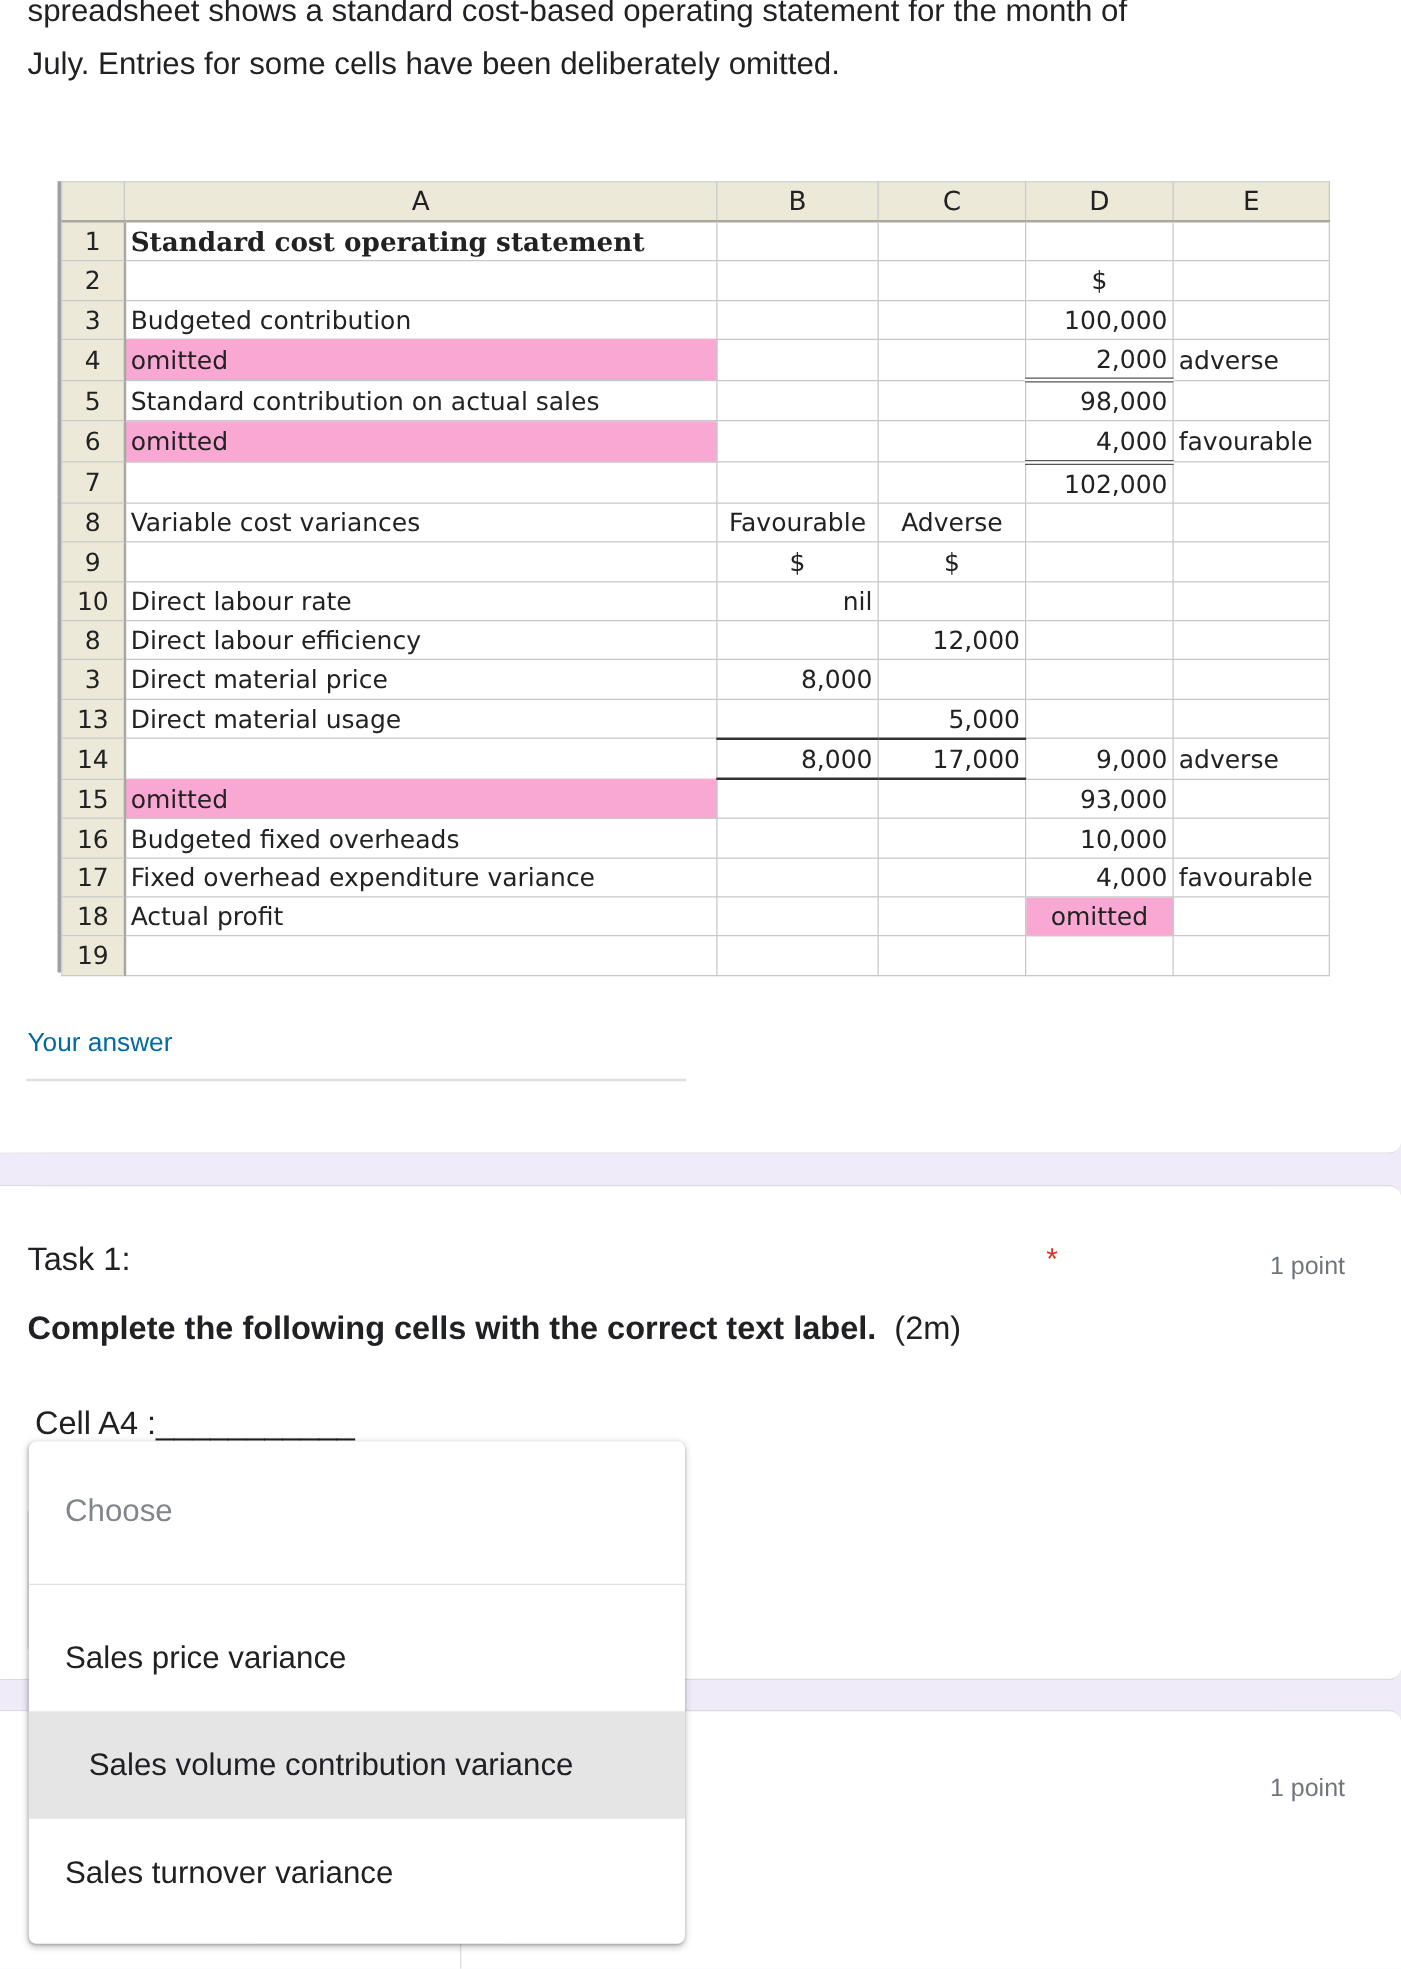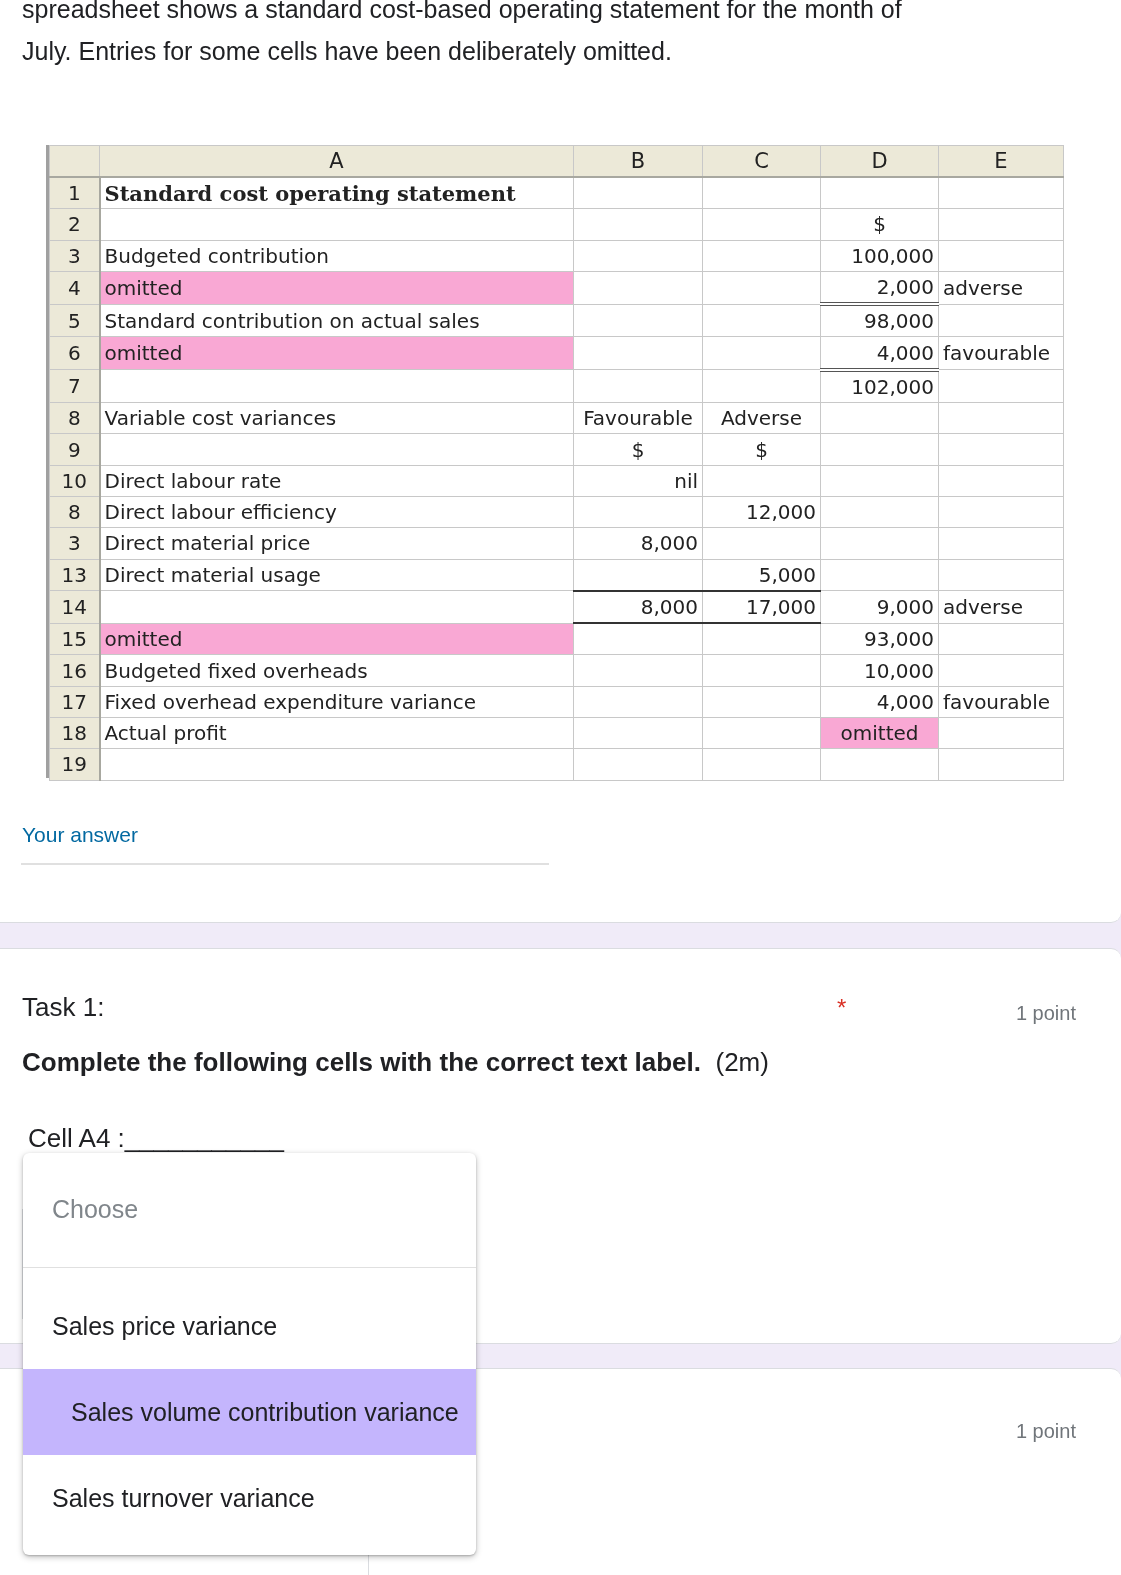--- a/index.html
+++ b/index.html
@@ -30,25 +30,25 @@
   .q-title { position:absolute; left:22px; top:992px; font-size:26px; color:#202124; }
   .q-star { position:absolute; left:837px; top:994px; font-size:24px; color:#d93025; }
   .q-points { position:absolute; right:45px; top:1002px; font-size:20px; color:#70757a; }
   .q-sub { position:absolute; left:22px; top:1036px; font-size:26px; color:#202124;margin-top:11px; }
   .q-sub b { font-weight:bold; }
   .cell-label { position:absolute; left:28px; top:1123px; font-size:26px; color:#202124; }
   .q-points2 { position:absolute; right:45px; top:1420px; font-size:20px; color:#70757a; }
   .select-edge { position:absolute; left:22px; width:1px; background:#dadce0; }
 
   
-  .dropdown { position:absolute; left:23px; top:1153px; width:453px; height:402px; background:#fff; border-radius:6px; box-shadow:0 2px 6px rgba(0,0,0,0.25), 0 1px 2px rgba(0,0,0,0.2); overflow:hidden; }
+  .dropdown { position:absolute; left:23px; top:1153px; width:525px; height:402px; background:#fff; border-radius:6px; box-shadow:0 2px 6px rgba(0,0,0,0.25), 0 1px 2px rgba(0,0,0,0.2); overflow:hidden; }
   .opt { position:absolute; left:0; width:525px; font-size:25px; color:#202124; padding-left:29px; box-sizing:border-box; }
   .opt.ph { top:0; height:115px; color:#80868b; line-height:112px; border-bottom:1px solid #e0e0e0; }
   .opt.o1 { top:130px; height:86px; line-height:86px; }
-  .opt.o2 { top:216px; height:86px; line-height:86px; background:#c4b5fd;padding-left:48px; }
+  .opt.o2 { top:216px; height:86px; line-height:86px; background:#e5e5e5;padding-left:48px; }
   .opt.o3 { top:302px; height:86px; line-height:86px; }
 </style>
 </head>
 <body>
 
 <div class="card" id="card1">
   <div class="intro">
     <div>spreadsheet shows a standard cost-based operating statement for the month of</div>
     <div>July. Entries for some cells have been deliberately omitted.</div>
   </div>

